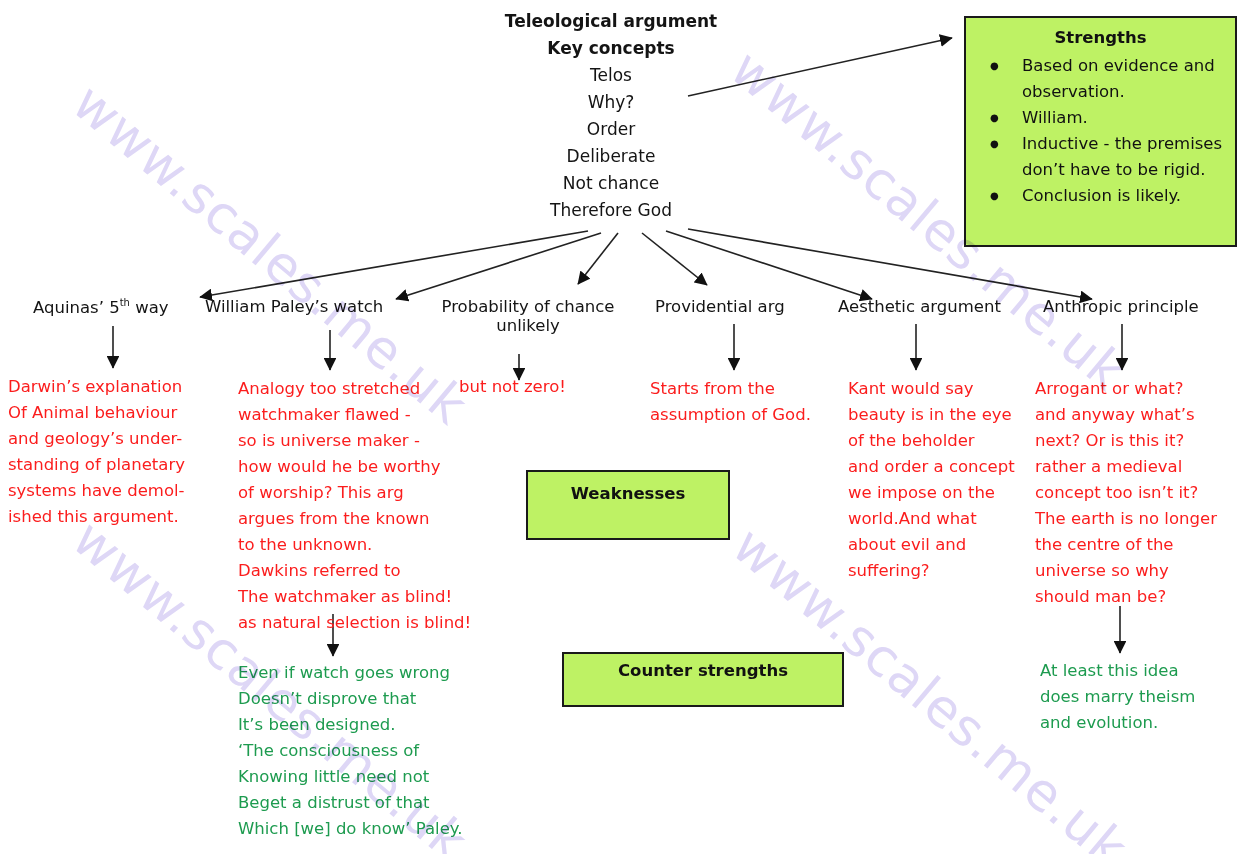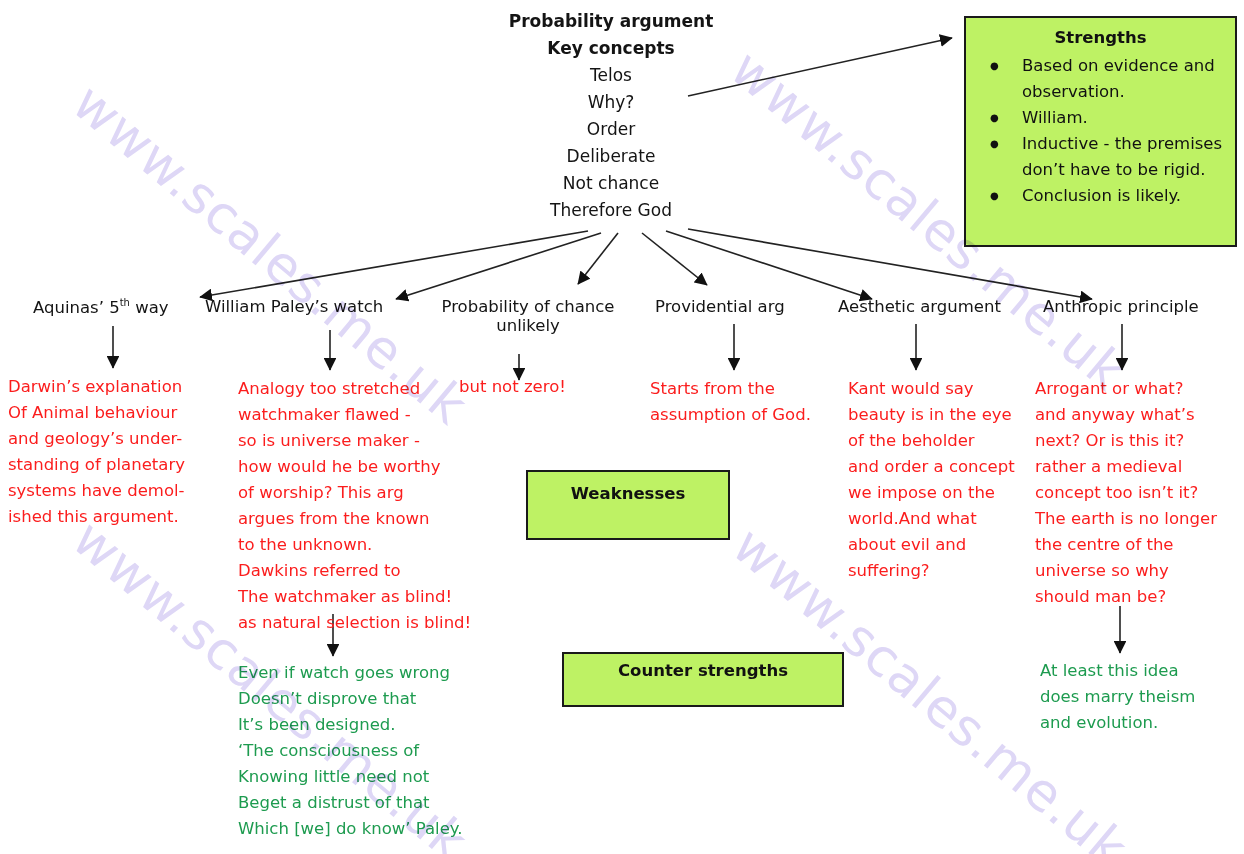--- a/index.html
+++ b/index.html
@@ -62,21 +62,21 @@
       <line x1="519" y1="354" x2="519" y2="380" marker-end="url(#ah)"></line>
       <line x1="734" y1="324" x2="734" y2="370" marker-end="url(#ah)"></line>
       <line x1="916" y1="324" x2="916" y2="370" marker-end="url(#ah)"></line>
       <line x1="1122" y1="324" x2="1122" y2="370" marker-end="url(#ah)"></line>
       <line x1="333" y1="614" x2="333" y2="656" marker-end="url(#ah)"></line>
       <line x1="1120" y1="606" x2="1120" y2="653" marker-end="url(#ah)"></line>
     </g>
   </svg>
 
   <div class="abs title-block">
-    <div class="bold">Probability argument</div>
+    <div class="bold">Teleological argument</div>
     <div class="bold">Key concepts</div>
     <div>Telos</div>
     <div>Why?</div>
     <div>Order</div>
     <div>Deliberate</div>
     <div>Not chance</div>
     <div>Therefore God</div>
   </div>
 
   <div class="abs box strengths-box">

